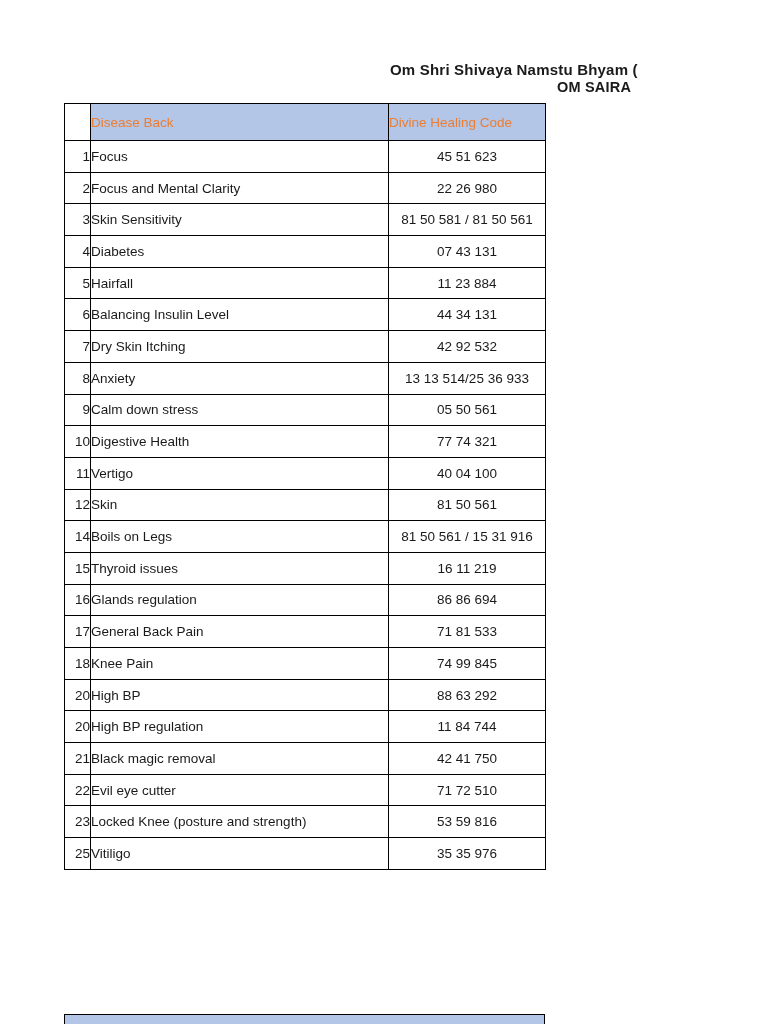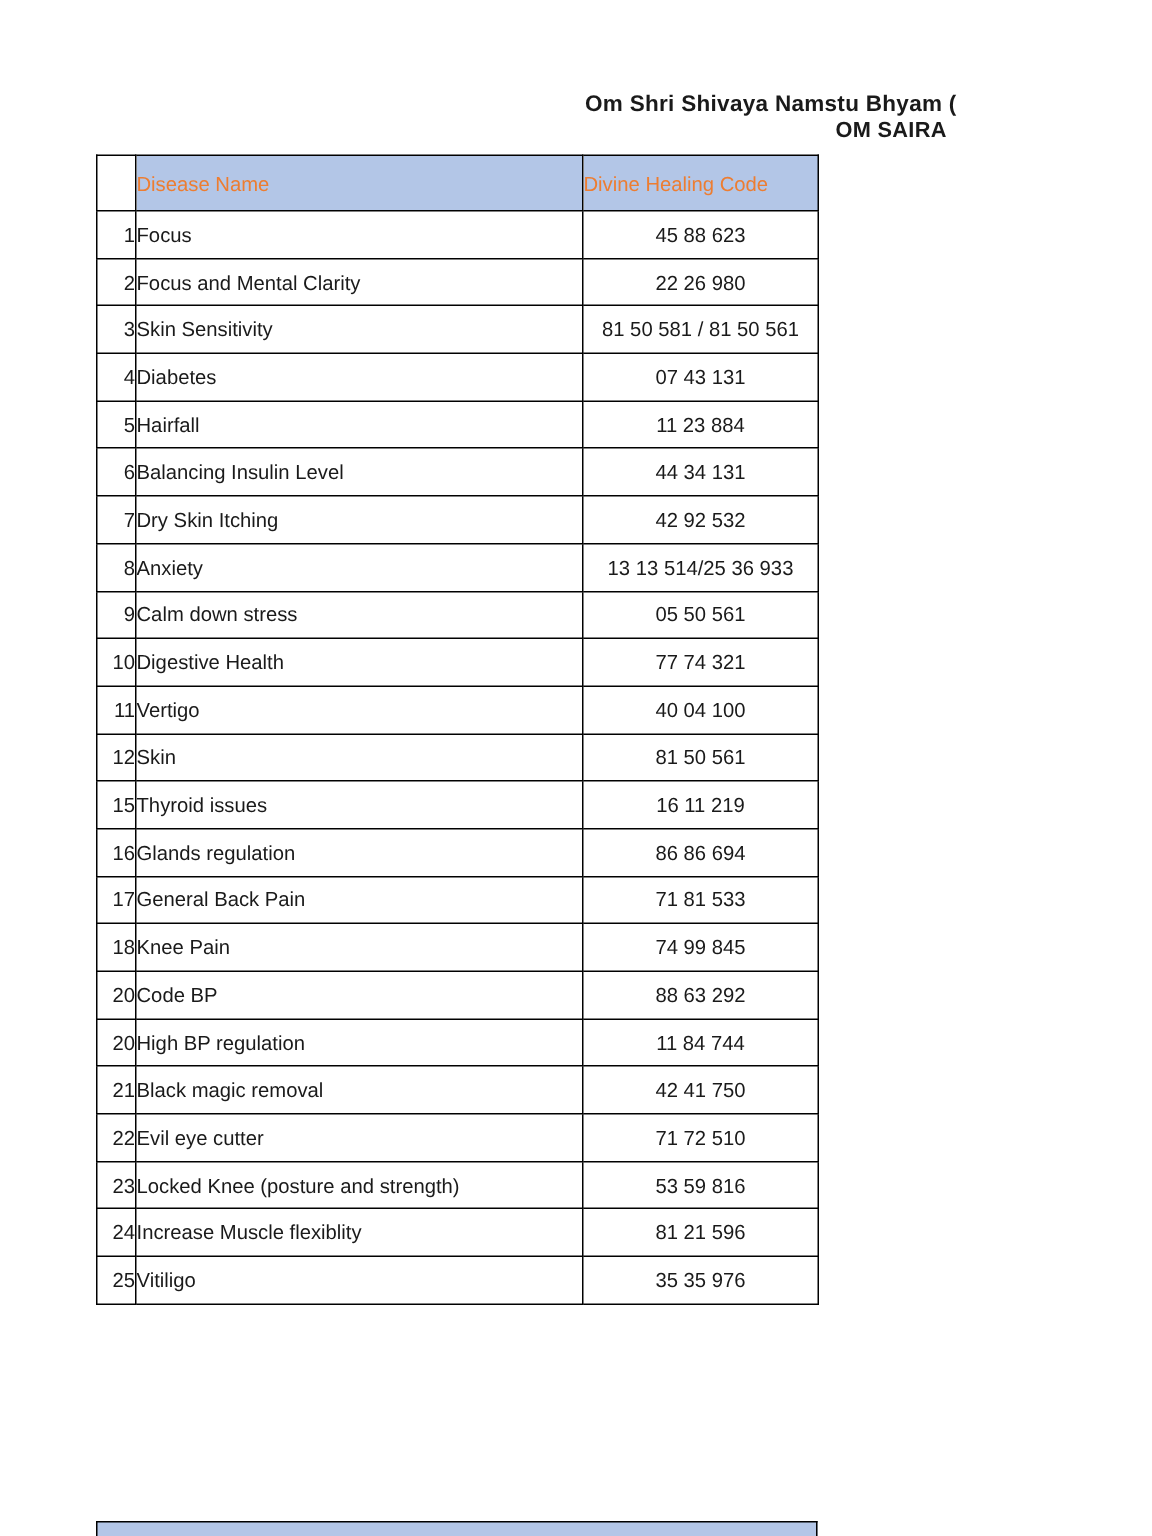--- a/index.html
+++ b/index.html
@@ -108,30 +108,30 @@
 
 <table class="healing">
   <colgroup>
     <col class="c-num">
     <col class="c-name">
     <col class="c-code">
   </colgroup>
   <thead>
     <tr>
       <th class="corner-cell"></th>
-      <th class="hdr-filled">Disease Name</th>
+      <th class="hdr-filled">Disease Back</th>
       <th class="hdr-filled hdr-code">Divine Healing Code</th>
     </tr>
   </thead>
   <tbody id="table-body">
 
   <tr>
         <td class="num-cell">1</td>
         <td class="name-cell">Focus</td>
-        <td class="code-cell">45 88 623</td>
+        <td class="code-cell">45 51 623</td>
       </tr>
       <tr>
         <td class="num-cell">2</td>
         <td class="name-cell">Focus and Mental Clarity</td>
         <td class="code-cell">22 26 980</td>
       </tr>
       <tr>
         <td class="num-cell">3</td>
         <td class="name-cell">Skin Sensitivity</td>
         <td class="code-cell">81 50 581 / 81 50 561</td>
@@ -175,20 +175,25 @@
         <td class="num-cell">11</td>
         <td class="name-cell">Vertigo</td>
         <td class="code-cell">40 04 100</td>
       </tr>
       <tr>
         <td class="num-cell">12</td>
         <td class="name-cell">Skin</td>
         <td class="code-cell">81 50 561</td>
       </tr>
       <tr>
+        <td class="num-cell">14</td>
+        <td class="name-cell">Boils on Legs</td>
+        <td class="code-cell">81 50 561 / 15 31 916</td>
+      </tr>
+      <tr>
         <td class="num-cell">15</td>
         <td class="name-cell">Thyroid issues</td>
         <td class="code-cell">16 11 219</td>
       </tr>
       <tr>
         <td class="num-cell">16</td>
         <td class="name-cell">Glands regulation</td>
         <td class="code-cell">86 86 694</td>
       </tr>
       <tr>
@@ -196,21 +201,21 @@
         <td class="name-cell">General Back Pain</td>
         <td class="code-cell">71 81 533</td>
       </tr>
       <tr>
         <td class="num-cell">18</td>
         <td class="name-cell">Knee Pain</td>
         <td class="code-cell">74 99 845</td>
       </tr>
       <tr>
         <td class="num-cell">20</td>
-        <td class="name-cell">Code BP</td>
+        <td class="name-cell">High BP</td>
         <td class="code-cell">88 63 292</td>
       </tr>
       <tr>
         <td class="num-cell">20</td>
         <td class="name-cell">High BP regulation</td>
         <td class="code-cell">11 84 744</td>
       </tr>
       <tr>
         <td class="num-cell">21</td>
         <td class="name-cell">Black magic removal</td>
@@ -220,25 +225,20 @@
         <td class="num-cell">22</td>
         <td class="name-cell">Evil eye cutter</td>
         <td class="code-cell">71 72 510</td>
       </tr>
       <tr>
         <td class="num-cell">23</td>
         <td class="name-cell">Locked Knee (posture and strength)</td>
         <td class="code-cell">53 59 816</td>
       </tr>
       <tr>
-        <td class="num-cell">24</td>
-        <td class="name-cell">Increase Muscle flexiblity</td>
-        <td class="code-cell">81 21 596</td>
-      </tr>
-      <tr>
         <td class="num-cell">25</td>
         <td class="name-cell">Vitiligo</td>
         <td class="code-cell">35 35 976</td>
       </tr>
     </tbody>
 </table>
 
 <div class="next-page-strip"></div>
 
 </body></html>

